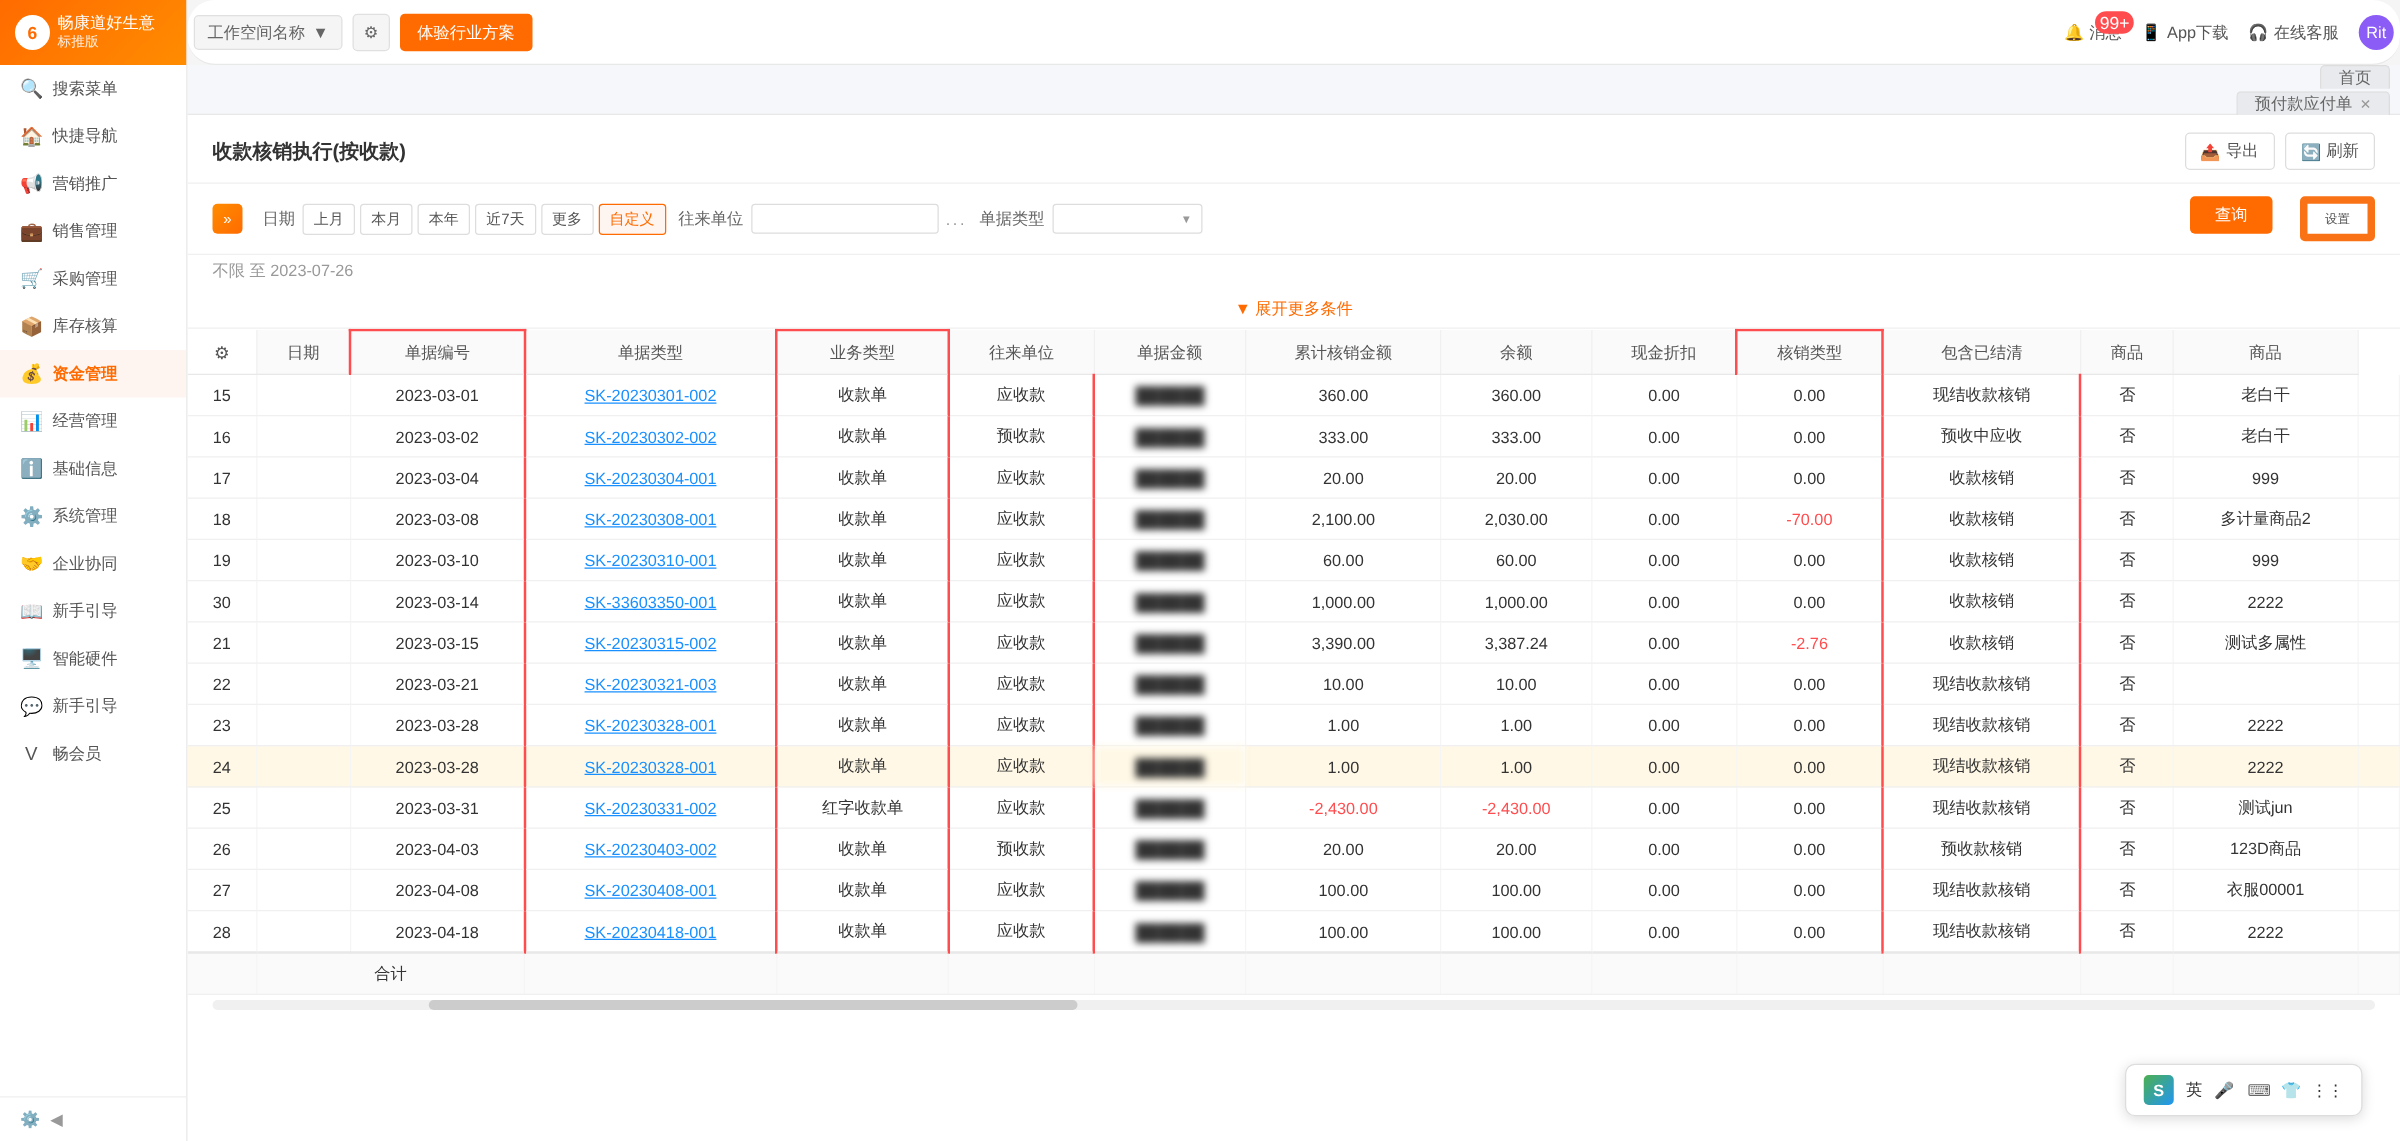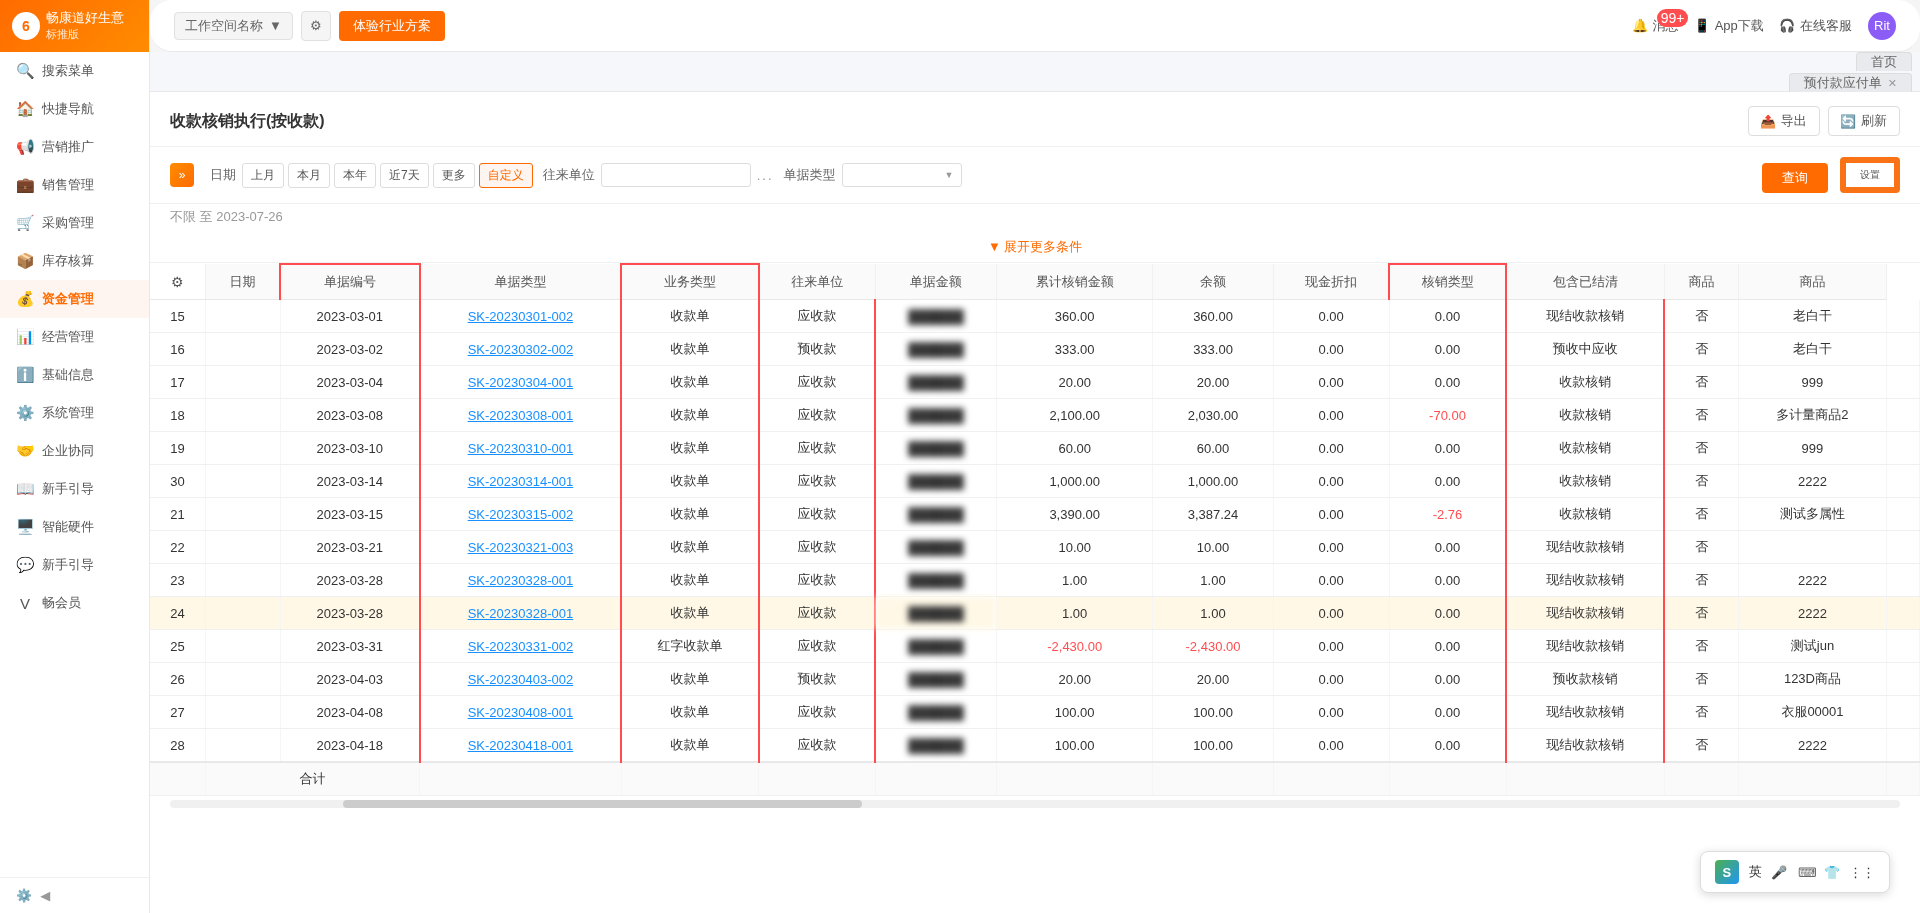--- a/index.html
+++ b/index.html
@@ -62,21 +62,21 @@
     
     .main { flex: 1; display: flex; flex-direction: column; overflow: hidden; }
 
     
     .topbar {
       height: 52px;
       background: #fff;
       border-bottom: 1px solid #e8e8e8;
       display: flex;
       align-items: center;
-      padding: 0 24px;
+      padding: 0 5px;
       gap: 12px;
       border-radius: 22px;
     }
     .topbar-left { display: flex; align-items: center; gap: 8px; flex: 1; }
     .workspace-selector {
       background: #f5f5f5;
       border: 1px solid #e0e0e0;
       border-radius: 4px;
       padding: 4px 10px;
       display: flex;
@@ -520,21 +520,21 @@
           <span class="filter-dots">...</span>
         </div>
         <div class="filter-group">
           <span class="filter-label">单据类型</span>
           <div class="filter-select-wrap">
             <select class="filter-select">
               <option></option>
             </select>
           </div>
         </div>
-        <div style="margin-left:auto; display:flex; gap:12px; align-items:flex-end;">
+        <div style="margin-left:auto; display:flex; gap:22px; align-items:flex-start;">
           <button class="query-btn">查询</button>
           <button class="settings-btn-sm">设置</button>
         </div>
       </div>
     </div>
     <div style="padding: 4px 20px 6px; color:#999; font-size:12px;">
       <span>不限 至 2023-07-26</span>
     </div>
 
     <div class="expand-more">
@@ -645,21 +645,21 @@
               <td>0.00</td>
               <td style="border-left: 2px solid rgb(255, 77, 79); border-right: 2px solid rgb(255, 77, 79);">收款核销</td>
               <td>否</td>
               <td>999</td>
               <td></td>
             </tr>
             <tr>
               <td>30</td>
               <td class="col-settings"></td>
               <td>2023-03-14</td>
-              <td class="link-text" style="border-left: 2px solid rgb(255, 77, 79); border-right: 2px solid rgb(255, 77, 79);">SK-20230314-001</td>
+              <td class="link-text" style="border-left: 2px solid rgb(255, 77, 79); border-right: 2px solid rgb(255, 77, 79);">SK-33603350-001</td>
               <td>收款单</td>
               <td style="border-left: 2px solid rgb(255, 77, 79); border-right: 2px solid rgb(255, 77, 79);">应收款</td>
               <td style="filter: blur(3px); user-select: none;">██████</td>
               <td>1,000.00</td>
               <td>1,000.00</td>
               <td>0.00</td>
               <td>0.00</td>
               <td style="border-left: 2px solid rgb(255, 77, 79); border-right: 2px solid rgb(255, 77, 79);">收款核销</td>
               <td>否</td>
               <td>2222</td>

